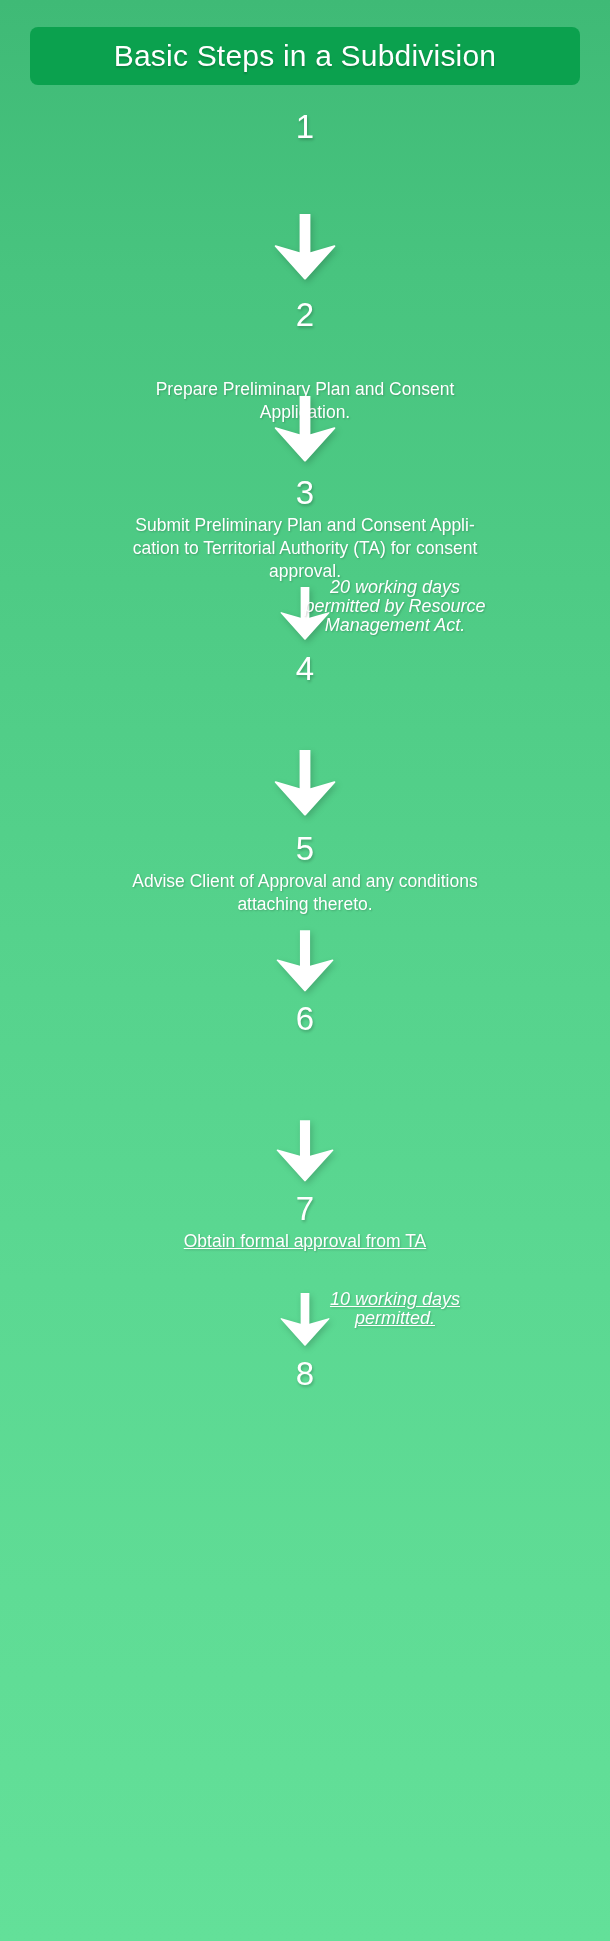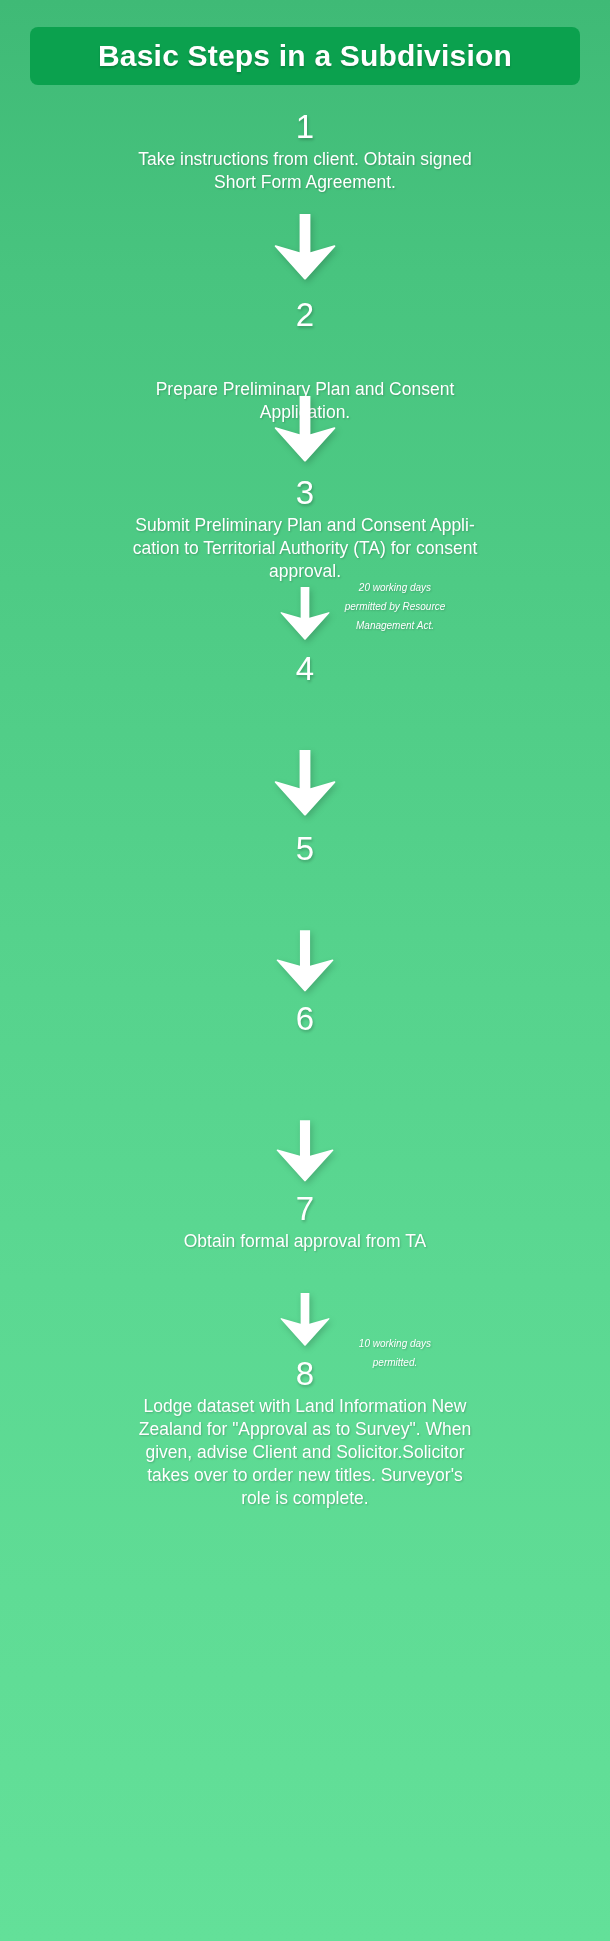--- a/index.html
+++ b/index.html
@@ -41,21 +41,21 @@
     background: #0ba14e;
     border-radius: 8px;
     display: flex;
     align-items: center;
     justify-content: center;
     box-sizing: border-box;
   }
   .title-text {
     color: #ffffff;
     font-size: 30px;
-    font-weight: bold;
+    font-weight: normal;
     letter-spacing: 0.2px;
     text-align: center;
     text-shadow: 0 2px 2px rgba(0,0,0,0.18);
     white-space: nowrap;
   }
 
   .step {
     width: 610px;
     text-align: center;
     position: relative;
@@ -87,42 +87,40 @@
     justify-content: center;
   }
   .arrow-svg {
     display: block;
     filter: drop-shadow(2px 3px 3px rgba(0,0,0,0.18));
   }
 
   .note {
     position: absolute;
     color: #ffffff;
-    font-size: 10px;
+    font-size: 18px;
     font-style: italic;
     line-height: 19px;
     text-align: center;
     text-shadow: 1px 1px 2px rgba(0,0,0,0.20);
     white-space: pre-line;
     width: 190px;
   }
 </style>
 </head>
 <body>
 
 <div id="infographic">
 
   <div class="title-banner">
     <div class="title-text">Basic Steps in a Subdivision</div>
   </div>
 
   <div class="step" style="position:absolute; left:0; top:108px;">
     <div class="step-number">1</div>
-    <div class="step-body" style="width:470px;">Take instructions from client. Obtain signed
-Short Form Agreement.</div>
   </div>
 
   <div class="arrow-wrap" style="position:absolute; left:0; top:214px;">
     <svg class="arrow-svg" width="62" height="66" viewBox="0 0 62 66">
       <path d="M25.6 0 h10.8 v38.2 l23.9 -6.9 c0.9 -0.25 1.5 0.9 0.75 1.5 L31.8 65.2 c-0.5 0.45 -1.1 0.45 -1.6 0 L1.05 32.8 c-0.75 -0.6 -0.15 -1.75 0.75 -1.5 L25.6 38.2 Z" fill="#ffffff"></path>
     </svg>
   </div>
 
   <div class="step" style="position:absolute; left:0; top:296px;">
     <div class="step-number">2</div>
@@ -157,53 +155,50 @@
   </div>
 
   <div class="arrow-wrap" style="position:absolute; left:0; top:750px;">
     <svg class="arrow-svg" width="62" height="66" viewBox="0 0 62 66">
       <path d="M25.6 0 h10.8 v38.2 l23.9 -6.9 c0.9 -0.25 1.5 0.9 0.75 1.5 L31.8 65.2 c-0.5 0.45 -1.1 0.45 -1.6 0 L1.05 32.8 c-0.75 -0.6 -0.15 -1.75 0.75 -1.5 L25.6 38.2 Z" fill="#ffffff"></path>
     </svg>
   </div>
 
   <div class="step" style="position:absolute; left:0; top:830px;">
     <div class="step-number">5</div>
+    <div class="step-body" style="width:490px;">Advise Client of Approval and any conditions
+attaching thereto.</div>
   </div>
 
   <div class="arrow-wrap" style="position:absolute; left:0; top:930px;">
     <svg class="arrow-svg" width="58" height="62" viewBox="0 0 62 66">
       <path d="M25.6 0 h10.8 v38.2 l23.9 -6.9 c0.9 -0.25 1.5 0.9 0.75 1.5 L31.8 65.2 c-0.5 0.45 -1.1 0.45 -1.6 0 L1.05 32.8 c-0.75 -0.6 -0.15 -1.75 0.75 -1.5 L25.6 38.2 Z" fill="#ffffff"></path>
     </svg>
   </div>
 
   <div class="step" style="position:absolute; left:0; top:1000px;">
     <div class="step-number">6</div>
   </div>
 
   <div class="arrow-wrap" style="position:absolute; left:0; top:1120px;">
     <svg class="arrow-svg" width="58" height="62" viewBox="0 0 62 66">
       <path d="M25.6 0 h10.8 v38.2 l23.9 -6.9 c0.9 -0.25 1.5 0.9 0.75 1.5 L31.8 65.2 c-0.5 0.45 -1.1 0.45 -1.6 0 L1.05 32.8 c-0.75 -0.6 -0.15 -1.75 0.75 -1.5 L25.6 38.2 Z" fill="#ffffff"></path>
     </svg>
   </div>
 
   <div class="step" style="position:absolute; left:0; top:1190px;">
     <div class="step-number">7</div>
-    <div class="step-body" style="width:470px;">Obtain formal approval from TA</div>
+    <div class="step-body" style="width:470px;text-decoration:underline;">Obtain formal approval from TA</div>
   </div>
 
   <div class="arrow-wrap" style="position:absolute; left:0; top:1292px;">
     <svg class="arrow-svg" width="50" height="55" viewBox="0 0 62 66">
       <path d="M25.6 0 h10.8 v38.2 l23.9 -6.9 c0.9 -0.25 1.5 0.9 0.75 1.5 L31.8 65.2 c-0.5 0.45 -1.1 0.45 -1.6 0 L1.05 32.8 c-0.75 -0.6 -0.15 -1.75 0.75 -1.5 L25.6 38.2 Z" fill="#ffffff"></path>
     </svg>
   </div>
-  <div class="note" style="left:300px; top:1334px;">10 working days
+  <div class="note" style="left:300px; top:1290px;text-decoration:underline;">10 working days
 permitted.</div>
 
   <div class="step" style="position:absolute; left:0; top:1355px;">
     <div class="step-number">8</div>
-    <div class="step-body" style="width:500px;">Lodge dataset with Land Information New
-Zealand for "Approval as to Survey". When
-given, advise Client and Solicitor.Solicitor
-takes over to order new titles. Surveyor's
-role is complete.</div>
   </div>
 
 </div>
 
 </body></html>

